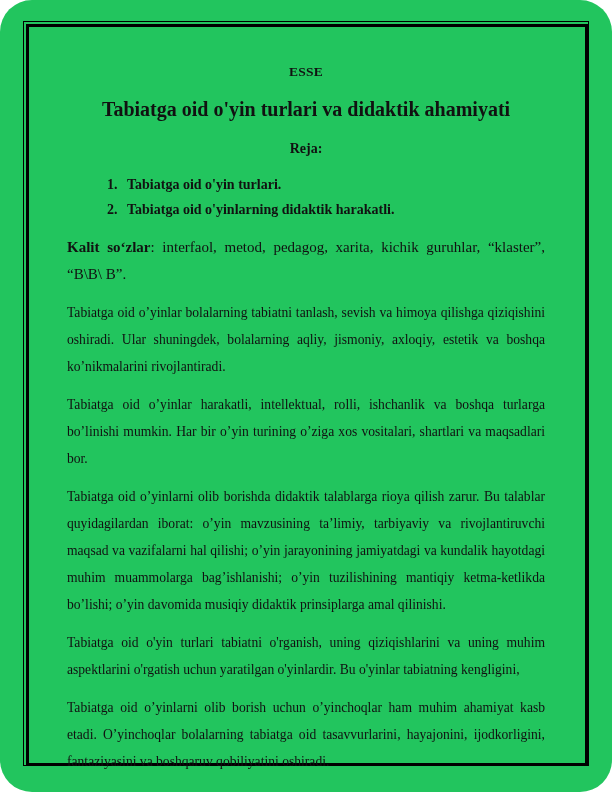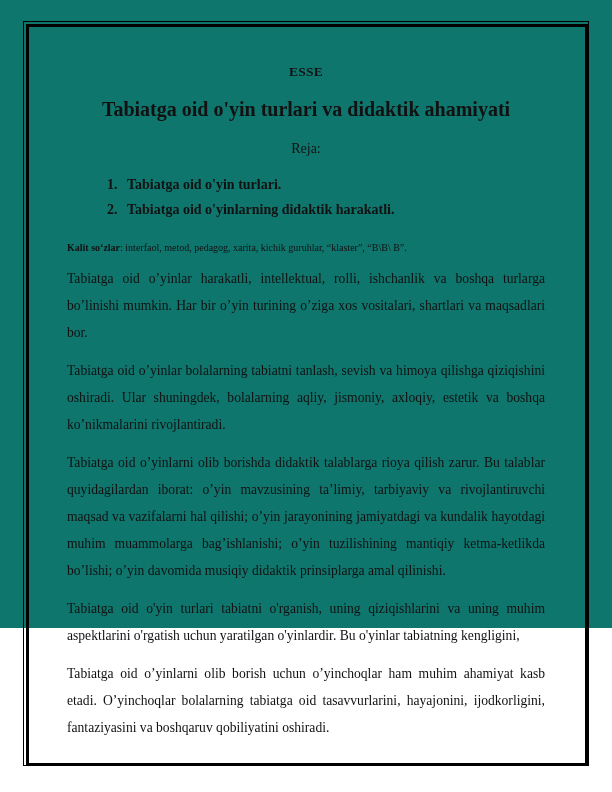--- a/index.html
+++ b/index.html
@@ -11,23 +11,24 @@
     width: 612px;
     height: 792px;
     font-family: "Liberation Serif", "DejaVu Serif", serif;
     color: #111111;
     overflow: hidden;
   }
 
   .page {
     position: relative;
     width: 612px;
-    height: 628px;
-    background: #0f766e;
+    height: 792px;
+    background: #22c55e;
     box-sizing: border-box;
+    border-radius: 32px;
   }
 
   
   .page-frame-outer {
     position: absolute;
     left: 23px;
     top: 21px;
     width: 566px;
     height: 745px;
     border: 1px solid #000000;
@@ -64,21 +65,21 @@
   .doc-subtitle {
     text-align: center;
     font-weight: bold;
     font-size: 20px;
     line-height: 27px;
     margin: 0 0 12px 0;
   }
 
   .doc-reja {
     text-align: center;
-    font-weight: normal;
+    font-weight: bold;
     font-size: 14px;
     line-height: 27px;
     margin: 0 0 10px 0;
   }
 
   ol.plan-list {
     margin: 0 0 12px 0;
     padding: 0 0 0 54px;
     list-style-position: outside;
   }
@@ -93,23 +94,23 @@
     text-align: justify;
     text-justify: inter-word;
     font-size: 13.6px;
     line-height: 27px;
     margin: 0 0 11px 0;
     hyphens: none;
   }
 
   p.keywords {
     text-align: justify;
-    font-size: 10px;
+    font-size: 15px;
     line-height: 27px;
-    margin: 0 0 4px 0;
+    margin: 0 0 11px 0;
   }
   .kw-label {
     font-weight: bold;
   }
 </style>
 </head>
 <body>
 
 <div class="page">
 
@@ -124,20 +125,20 @@
 
     <div class="doc-reja">Reja:</div>
 
     <ol class="plan-list">
       <li>Tabiatga oid o'yin turlari.</li>
       <li>Tabiatga oid o'yinlarning didaktik harakatli.</li>
     </ol>
 
     <p class="keywords"><span class="kw-label">Kalit soʻzlar</span><span>: interfaol, metod, pedagog, xarita, kichik guruhlar, “klaster”, “B\B\ B”.</span></p>
 
+    <p class="body-par">Tabiatga oid o’yinlar bolalarning tabiatni tanlash, sevish va himoya qilishga qiziqishini oshiradi. Ular shuningdek, bolalarning aqliy, jismoniy, axloqiy, estetik va boshqa ko’nikmalarini rivojlantiradi.</p>
     <p class="body-par">Tabiatga oid o’yinlar harakatli, intellektual, rolli, ishchanlik va boshqa turlarga bo’linishi mumkin. Har bir o’yin turining o’ziga xos vositalari, shartlari va maqsadlari bor.</p>
-    <p class="body-par">Tabiatga oid o’yinlar bolalarning tabiatni tanlash, sevish va himoya qilishga qiziqishini oshiradi. Ular shuningdek, bolalarning aqliy, jismoniy, axloqiy, estetik va boshqa ko’nikmalarini rivojlantiradi.</p>
     <p class="body-par">Tabiatga oid o’yinlarni olib borishda didaktik talablarga rioya qilish zarur. Bu talablar quyidagilardan iborat: o’yin mavzusining ta’limiy, tarbiyaviy va rivojlantiruvchi maqsad va vazifalarni hal qilishi; o’yin jarayonining jamiyatdagi va kundalik hayotdagi muhim muammolarga bag’ishlanishi; o’yin tuzilishining mantiqiy ketma-ketlikda bo’lishi; o’yin davomida musiqiy didaktik prinsiplarga amal qilinishi.</p>
     <p class="body-par">Tabiatga oid o'yin turlari tabiatni o'rganish, uning qiziqishlarini va uning muhim aspektlarini o'rgatish uchun yaratilgan o'yinlardir. Bu o'yinlar tabiatning kengligini,</p>
     <p class="body-par">Tabiatga oid o’yinlarni olib borish uchun o’yinchoqlar ham muhim ahamiyat kasb etadi. O’yinchoqlar bolalarning tabiatga oid tasavvurlarini, hayajonini, ijodkorligini, fantaziyasini va boshqaruv qobiliyatini oshiradi.</p>
 
   </div>
 </div>
 
 </body></html>

